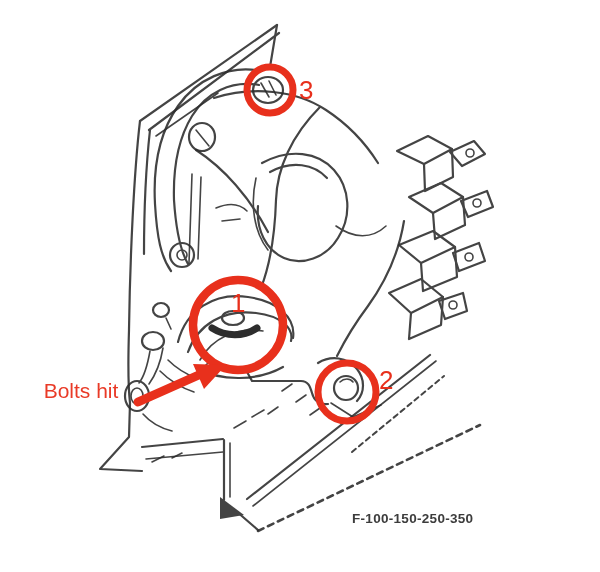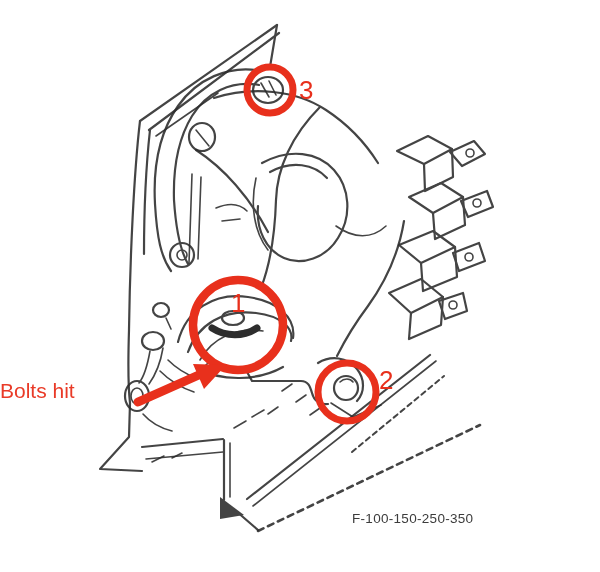--- a/index.html
+++ b/index.html
@@ -24,26 +24,26 @@
   g.sketch{opacity:.88;filter:blur(.3px);}
   
   .accent{stroke:var(--annotation,#e8301c);fill:none;}
   .accent-fill{fill:var(--annotation,#e8301c);stroke:none;}
   .callout-label{
     position:absolute;color:var(--annotation,#e8301c);
     font-size:26px;line-height:1;font-weight:400;
   }
   .note{
     position:absolute;left:0;top:377px;width:162px;
-    color:var(--annotation,#e8301c);
+    text-align:center;color:var(--annotation,#e8301c);
     font-size:21px;line-height:27px;opacity:.95;
   }
   .caption{
     position:absolute;left:352px;top:511px;
-    color:var(--caption,#3c3c3c);font-size:13.5px;font-weight:400;
+    color:var(--caption,#3c3c3c);font-size:13.5px;font-weight:700;
     letter-spacing:.3px;filter:blur(.3px);
   }
   .lbl1{left:231px;top:290px;}
   .lbl2{left:379px;top:367px;}
   .lbl3{left:299px;top:77px;}
 </style>
 </head>
 <body>
 
 <div class="stage">

